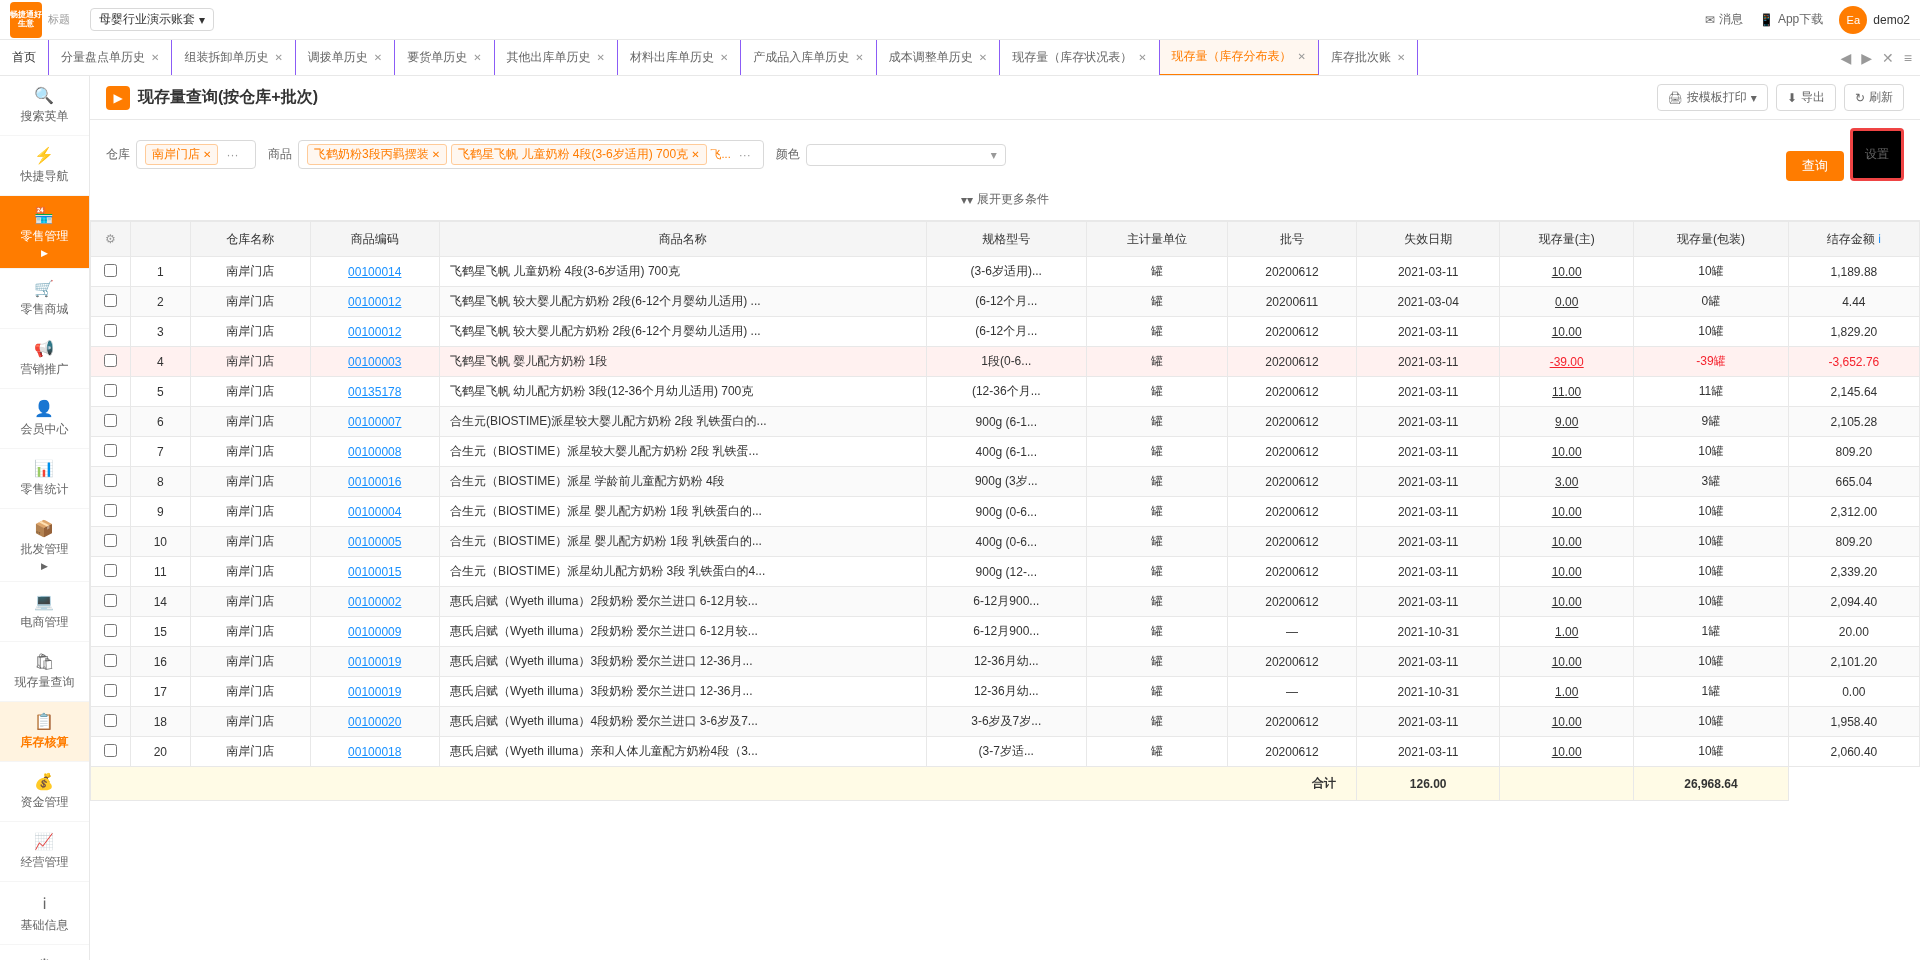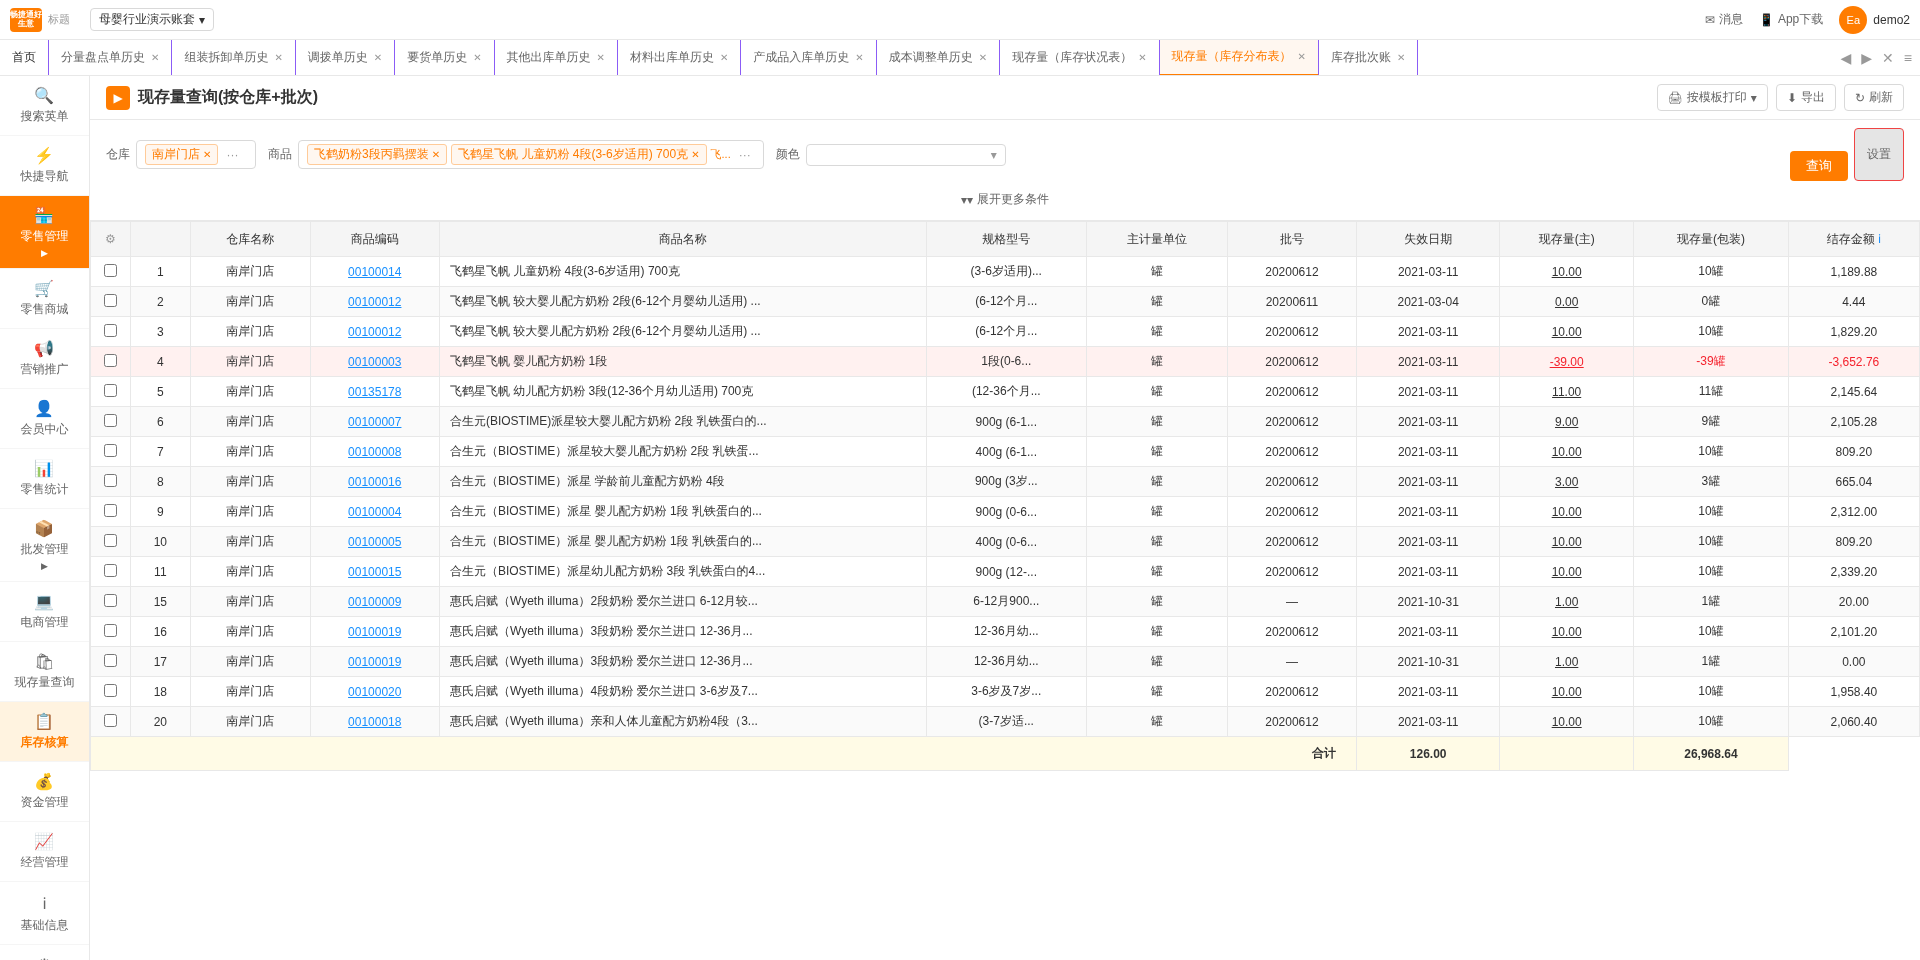--- a/index.html
+++ b/index.html
@@ -1,21 +1,21 @@
 <!DOCTYPE html>
 <html><head>
   <meta charset="utf-8">
   <style>
     * { box-sizing: border-box; margin: 0; padding: 0; font-family: 'Microsoft YaHei', Arial, sans-serif; font-size: 12px; }
     body { background: #f0f2f5; width: 1920px; min-height: 960px; overflow-x: hidden; }
     
     
     .top-bar { display: flex; align-items: center; background: #fff; height: 40px; padding: 0 10px; border-bottom: 1px solid #e8e8e8; justify-content: space-between; }
     .logo-area { display: flex; align-items: center; gap: 6px; }
-    .logo-icon { width: 32px; height: 24px; background: #ff7c00; border-radius: 4px; display: flex; align-items: center; justify-content: center; color: white; font-size: 10px; font-weight: bold; }
+    .logo-icon { width: 32px; height: 36px; background: #ff7c00; border-radius: 4px; display: flex; align-items: center; justify-content: center; color: white; font-size: 10px; font-weight: bold; }
     .top-center { display: flex; align-items: center; gap: 6px; flex: 1; margin: 0 20px; }
     .dropdown-select { display: flex; align-items: center; gap: 4px; border: 1px solid #d9d9d9; border-radius: 4px; padding: 2px 8px; cursor: pointer; background: #fff; font-size: 12px; color: #333; }
     .top-right { display: flex; align-items: center; gap: 16px; }
     .top-action { display: flex; align-items: center; gap: 4px; cursor: pointer; color: #666; font-size: 12px; }
     .avatar { width: 28px; height: 28px; border-radius: 50%; background: #ff7c00; display: flex; align-items: center; justify-content: center; color: white; font-size: 11px; }
 
     
     .nav-tabs { display: flex; align-items: center; background: #fff; border-bottom: 1px solid #e8e8e8; height: 36px; overflow: hidden; }
     .nav-tab { display: flex; align-items: center; padding: 0 12px; height: 36px; cursor: pointer; white-space: nowrap; color: #666; font-size: 12px; border-right: 1px solid #8b5cf6; gap: 4px; flex-shrink: 0; }
     .nav-tab.home { background: #fff; color: #333; font-weight: 500; }
@@ -63,21 +63,21 @@
     tbody td { padding: 6px 10px; border: 1px solid #e8e8e8; text-align: center; color: #333; white-space: nowrap; }
     tbody td.name-col { text-align: left; max-width: 280px; overflow: hidden; text-overflow: ellipsis; }
     tbody td.number-link { color: #1890ff; cursor: pointer; text-decoration: underline; }
     .total-row { background: #fffbe6 !important; font-weight: 500; }
     .total-row td { padding: 8px 10px; }
     .settings-icon { cursor: pointer; color: #999; }
     .info-icon { color: #1890ff; cursor: pointer; }
 
     
     .btn-query { background: #ff7c00; color: white; border: none; border-radius: 4px; padding: 6px 16px; cursor: pointer; font-size: 13px; font-weight: 500; margin-top: 23px; }
-    .btn-settings { background: #e5e5e5; color: #666; border: 1px solid #ef4444; border-radius: 4px; padding: 6px 12px; cursor: pointer; font-size: 12px; }
+    .btn-settings { background: #000000; color: #666; border: 3px solid #ef4444; border-radius: 4px; padding: 6px 12px; cursor: pointer; font-size: 12px; }
   </style>
 </head>
 <body>
 
 <div class="top-bar">
   <div class="logo-area">
     <div class="logo-icon">
       <span style="font-size:8px;line-height:1.1;text-align:center;display:block;">畅捷通好生意</span>
     </div>
     <div style="font-size:11px;color:#999;">标题</div>
@@ -466,20 +466,34 @@
     <td>900g (12-...</td>
     <td>罐</td>
     <td>20200612</td>
     <td>2021-03-11</td>
     <td style=""><span style="text-decoration:underline;cursor:pointer;">10.00</span></td>
     <td style="">10罐</td>
     <td style="">2,339.20</td>
   </tr>
             <tr>
     <td><input type="checkbox" style=""></td>
+    <td>14</td>
+    <td>南岸门店</td>
+    <td class="number-link">00100002</td>
+    <td class="name-col" title="惠氏启赋（Wyeth illuma）2段奶粉 爱尔兰进口 6-12月较...">惠氏启赋（Wyeth illuma）2段奶粉 爱尔兰进口 6-12月较...</td>
+    <td>6-12月900...</td>
+    <td>罐</td>
+    <td>20200612</td>
+    <td>2021-03-11</td>
+    <td style=""><span style="text-decoration:underline;cursor:pointer;">10.00</span></td>
+    <td style="">10罐</td>
+    <td style="">2,094.40</td>
+  </tr>
+            <tr>
+    <td><input type="checkbox" style=""></td>
     <td>15</td>
     <td>南岸门店</td>
     <td class="number-link">00100009</td>
     <td class="name-col" title="惠氏启赋（Wyeth illuma）2段奶粉 爱尔兰进口 6-12月较...">惠氏启赋（Wyeth illuma）2段奶粉 爱尔兰进口 6-12月较...</td>
     <td>6-12月900...</td>
     <td>罐</td>
     <td>—</td>
     <td>2021-10-31</td>
     <td style=""><span style="text-decoration:underline;cursor:pointer;">1.00</span></td>
     <td style="">1罐</td>

